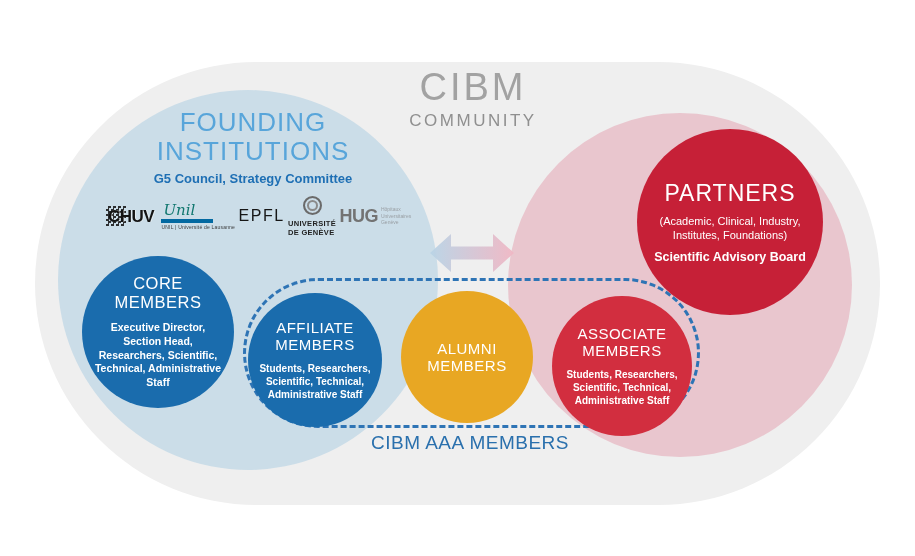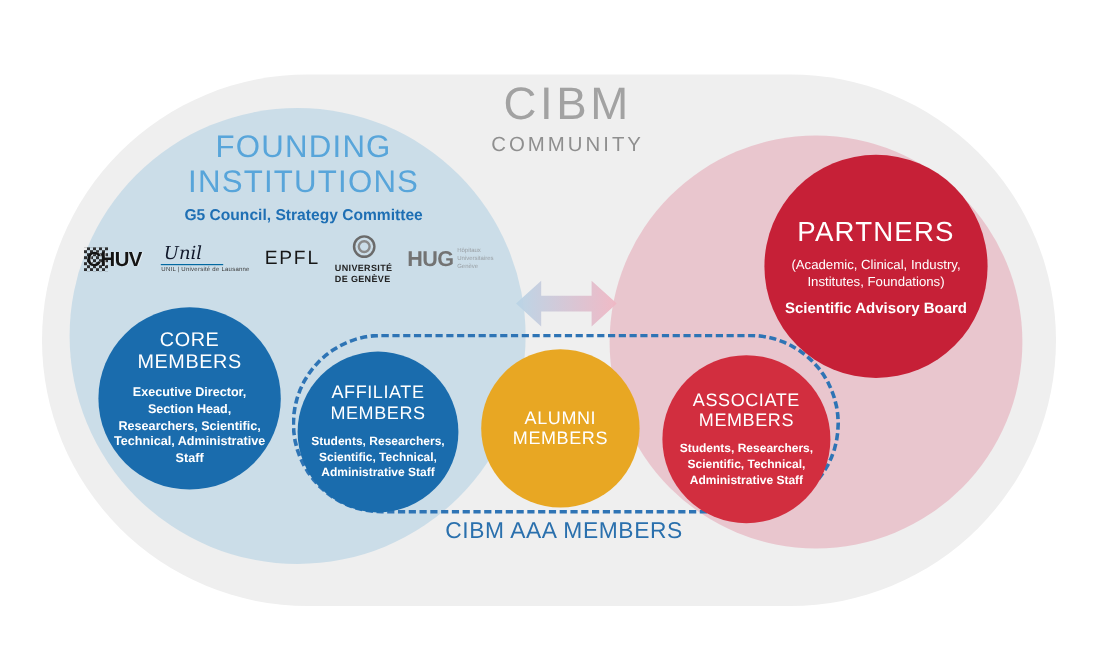--- a/index.html
+++ b/index.html
@@ -18,24 +18,24 @@
   .community-title .t2{display:block;font-size:17px;letter-spacing:2.5px;color:#8f8f8f;margin-top:2px;}
 
   
   .founding-text{position:absolute;left:128px;top:108px;width:250px;text-align:center;}
   .founding-text .ft1{display:block;font-size:26px;line-height:1.1;font-weight:300;letter-spacing:1px;color:#58a5da;}
   .founding-text .ft2{display:block;font-size:13px;font-weight:bold;color:#1e6fb4;margin-top:6px;}
 
   
   .logos{position:absolute;left:70px;top:196px;width:345px;height:40px;display:flex;align-items:center;justify-content:space-between;}
   .logo{display:flex;flex-direction:column;align-items:flex-start;line-height:1;}
-  .chuv{position:relative;width:52px;height:24px;}
+  .chuv{position:relative;width:52px;height:24px;margin-left:36px;}
   .chuv-checker{position:absolute;left:0;top:2px;width:20px;height:20px;background:repeating-conic-gradient(#1b1b1b 0% 25%, rgba(0,0,0,0) 0% 50%) 0 0/5px 5px;opacity:.9;}
   .chuv-text{position:relative;font-size:17px;font-weight:900;color:#141414;letter-spacing:-0.5px;top:4px;left:2px;text-shadow:1px 0 0 rgba(255,255,255,.5);}
-  .unil-script{font-family:"DejaVu Serif", serif;font-style:italic;font-size:15px;color:#0f172a;border-bottom:1px solid #0369a1;padding:0 18px 1px 2px;}
+  .unil-script{font-family:"DejaVu Serif", serif;font-style:italic;font-size:15px;color:#0f766e;border-bottom:4px solid #0369a1;padding:0 18px 1px 2px;}
   .unil-sub{font-size:5px;color:#3a3a3a;margin-top:2px;letter-spacing:.2px;}
   .epfl-text{font-size:16px;font-weight:400;letter-spacing:1.5px;color:#161616;}
   .unige{flex-direction:column;align-items:center;gap:4px;}
   .unige-seal{width:15px;height:15px;border:2px solid #6a6a6a;border-radius:50%;box-shadow:inset 0 0 0 2px #cbdde8, inset 0 0 0 4px #8a8a8a;}
   .unige-text{display:flex;flex-direction:column;font-size:7.5px;font-weight:bold;color:#222;line-height:1.2;letter-spacing:.3px;}
   .hug{flex-direction:row;align-items:center;gap:3px;}
   .hug-text{font-size:18px;font-weight:bold;color:#737373;letter-spacing:-0.5px;}
   .hug-sub{font-size:5px;color:#9aa0a5;width:34px;line-height:1.3;}
 
   

